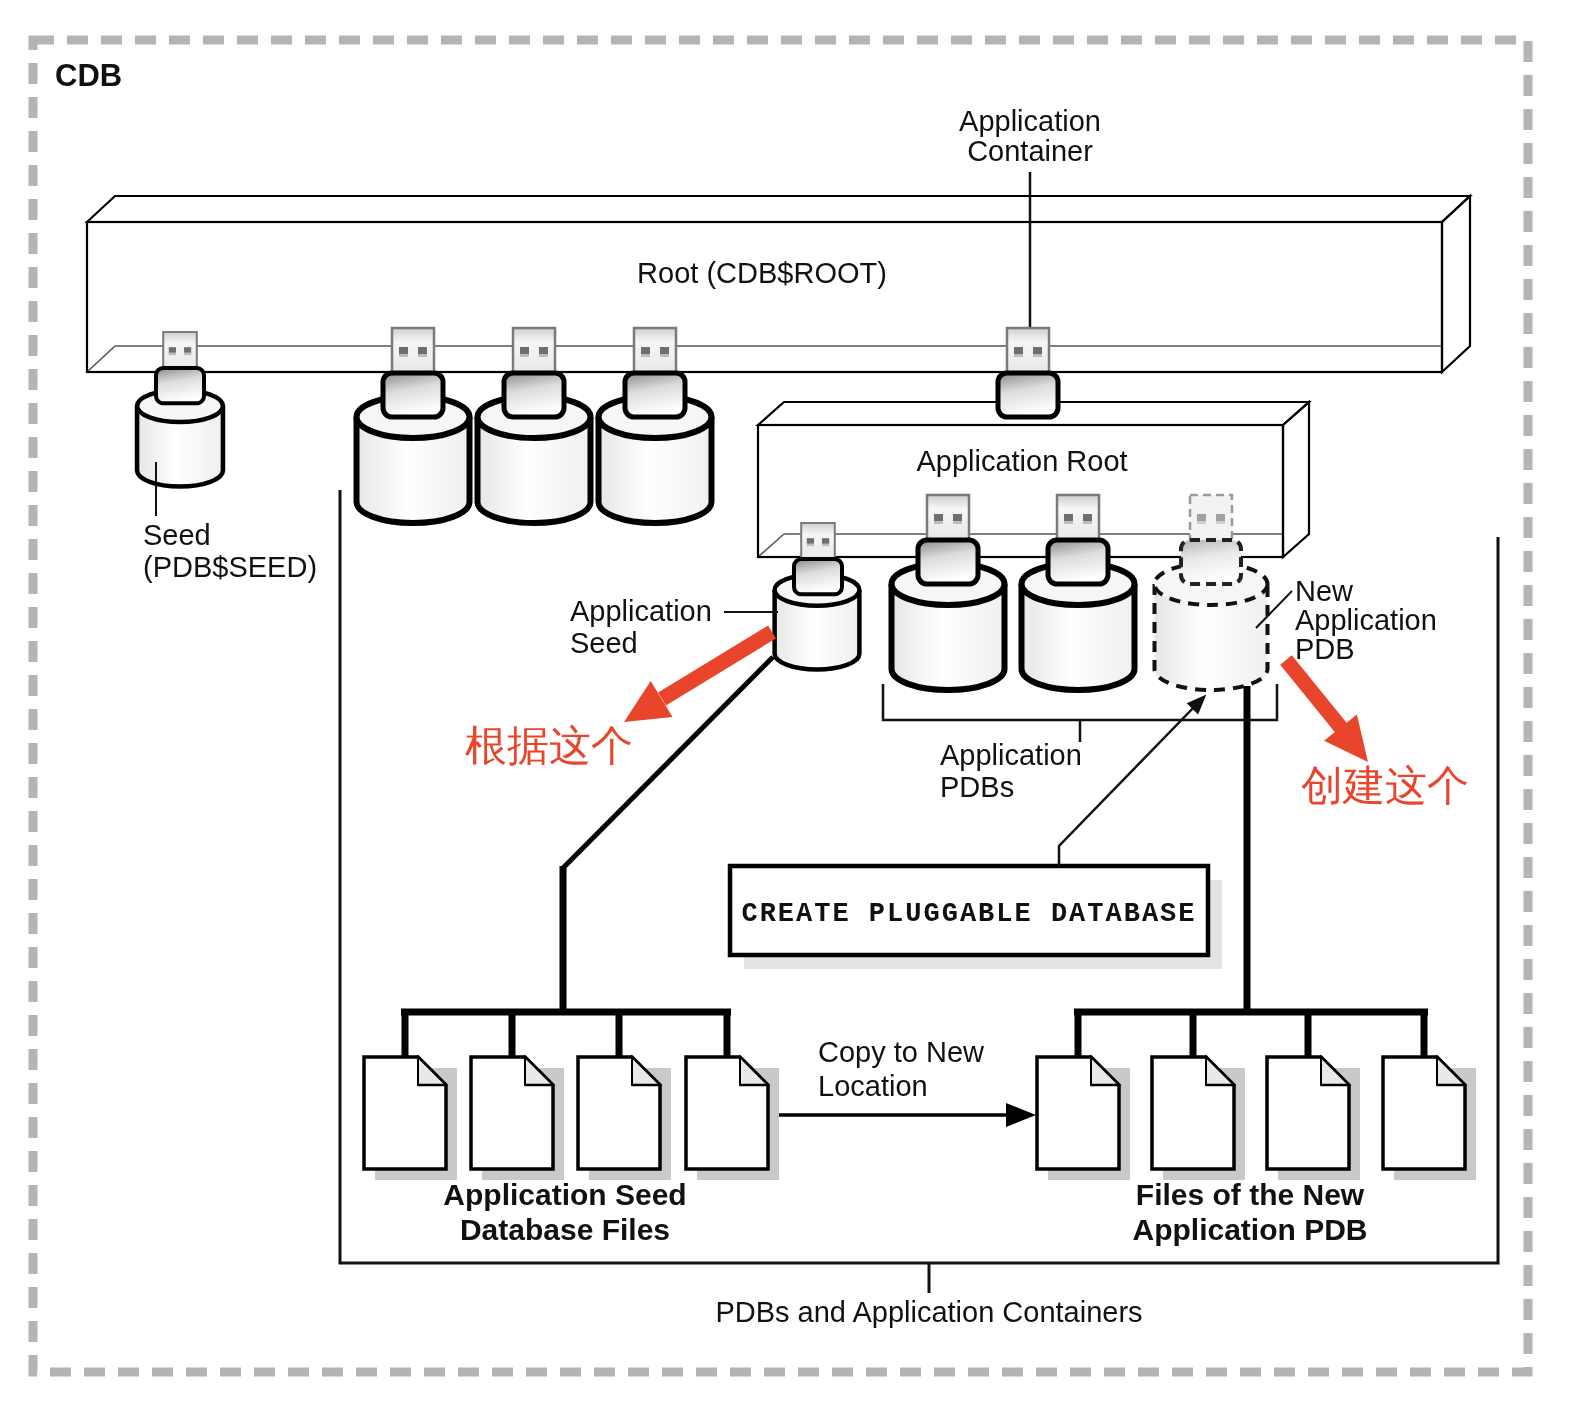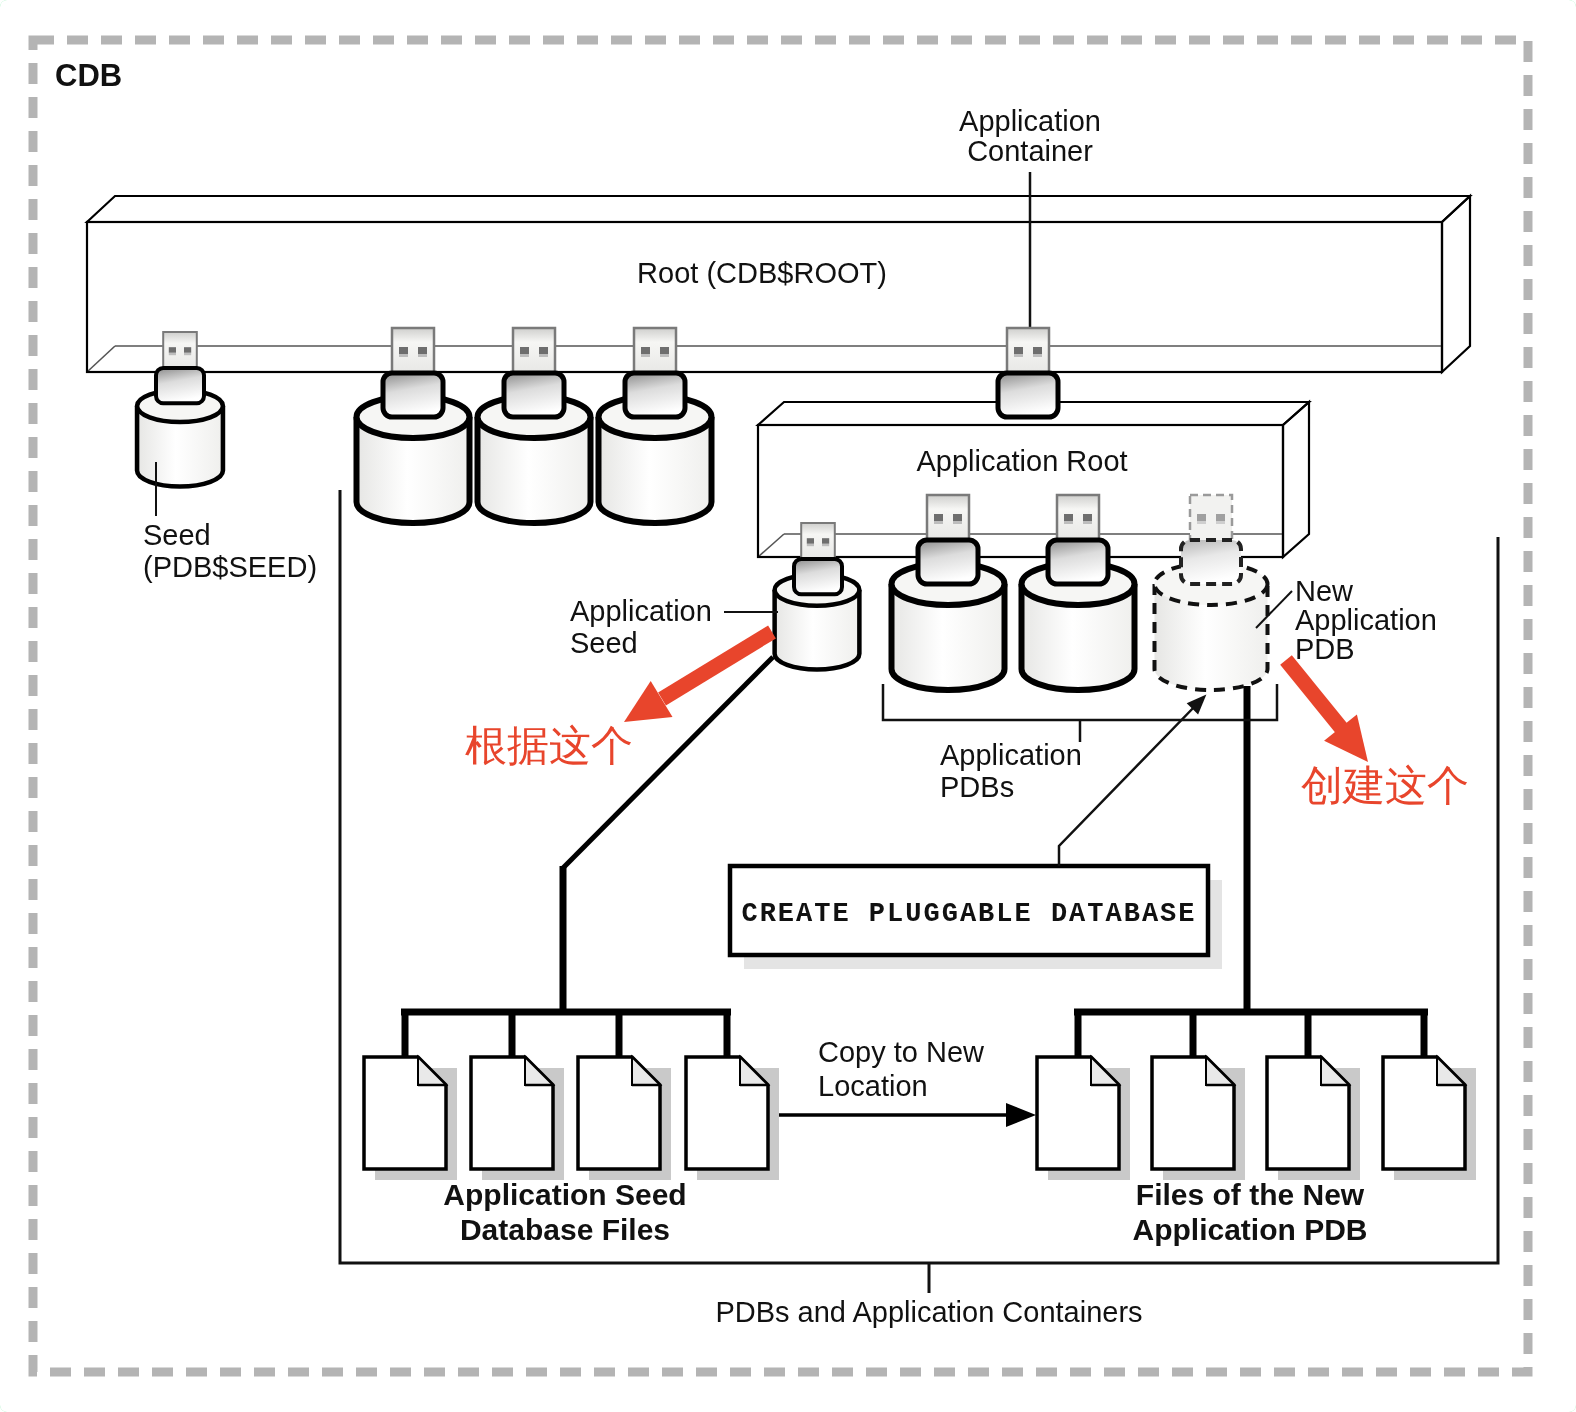--- a/index.html
+++ b/index.html
@@ -1,16 +1,16 @@
 <!DOCTYPE html>
 <html><head>
 <meta charset="utf-8">
 <style>
   html,body{margin:0;padding:0;background:#fff;}
-  .stage{position:relative;width:1576px;height:1412px;background:#86efac;overflow:hidden;border-radius:7px;}
+  .stage{position:relative;width:1576px;height:1412px;background:#86efac;overflow:hidden;}
   svg{position:absolute;left:0;top:0;}
   .t{font-family:"Liberation Sans",sans-serif;font-size:29px;fill:#111;}
   .tb{font-family:"Liberation Sans",sans-serif;font-size:30px;font-weight:bold;fill:#111;}
   .tc{text-anchor:middle;}
   .cdb{font-family:"Liberation Sans",sans-serif;font-size:31px;font-weight:bold;fill:#111;}
   .mono{font-family:"Liberation Mono","DejaVu Sans Mono",monospace;font-size:27px;font-weight:bold;letter-spacing:2px;fill:#111;text-anchor:middle;}
   .red{font-family:"Liberation Sans",sans-serif;font-size:42px;fill:#e8452c;text-anchor:middle;}
   .edge{stroke:#000;stroke-width:2.2;fill:none;}
   .inedge{stroke:#555;stroke-width:1.6;fill:none;}
   .thin{stroke:#111;stroke-width:2;fill:none;}

